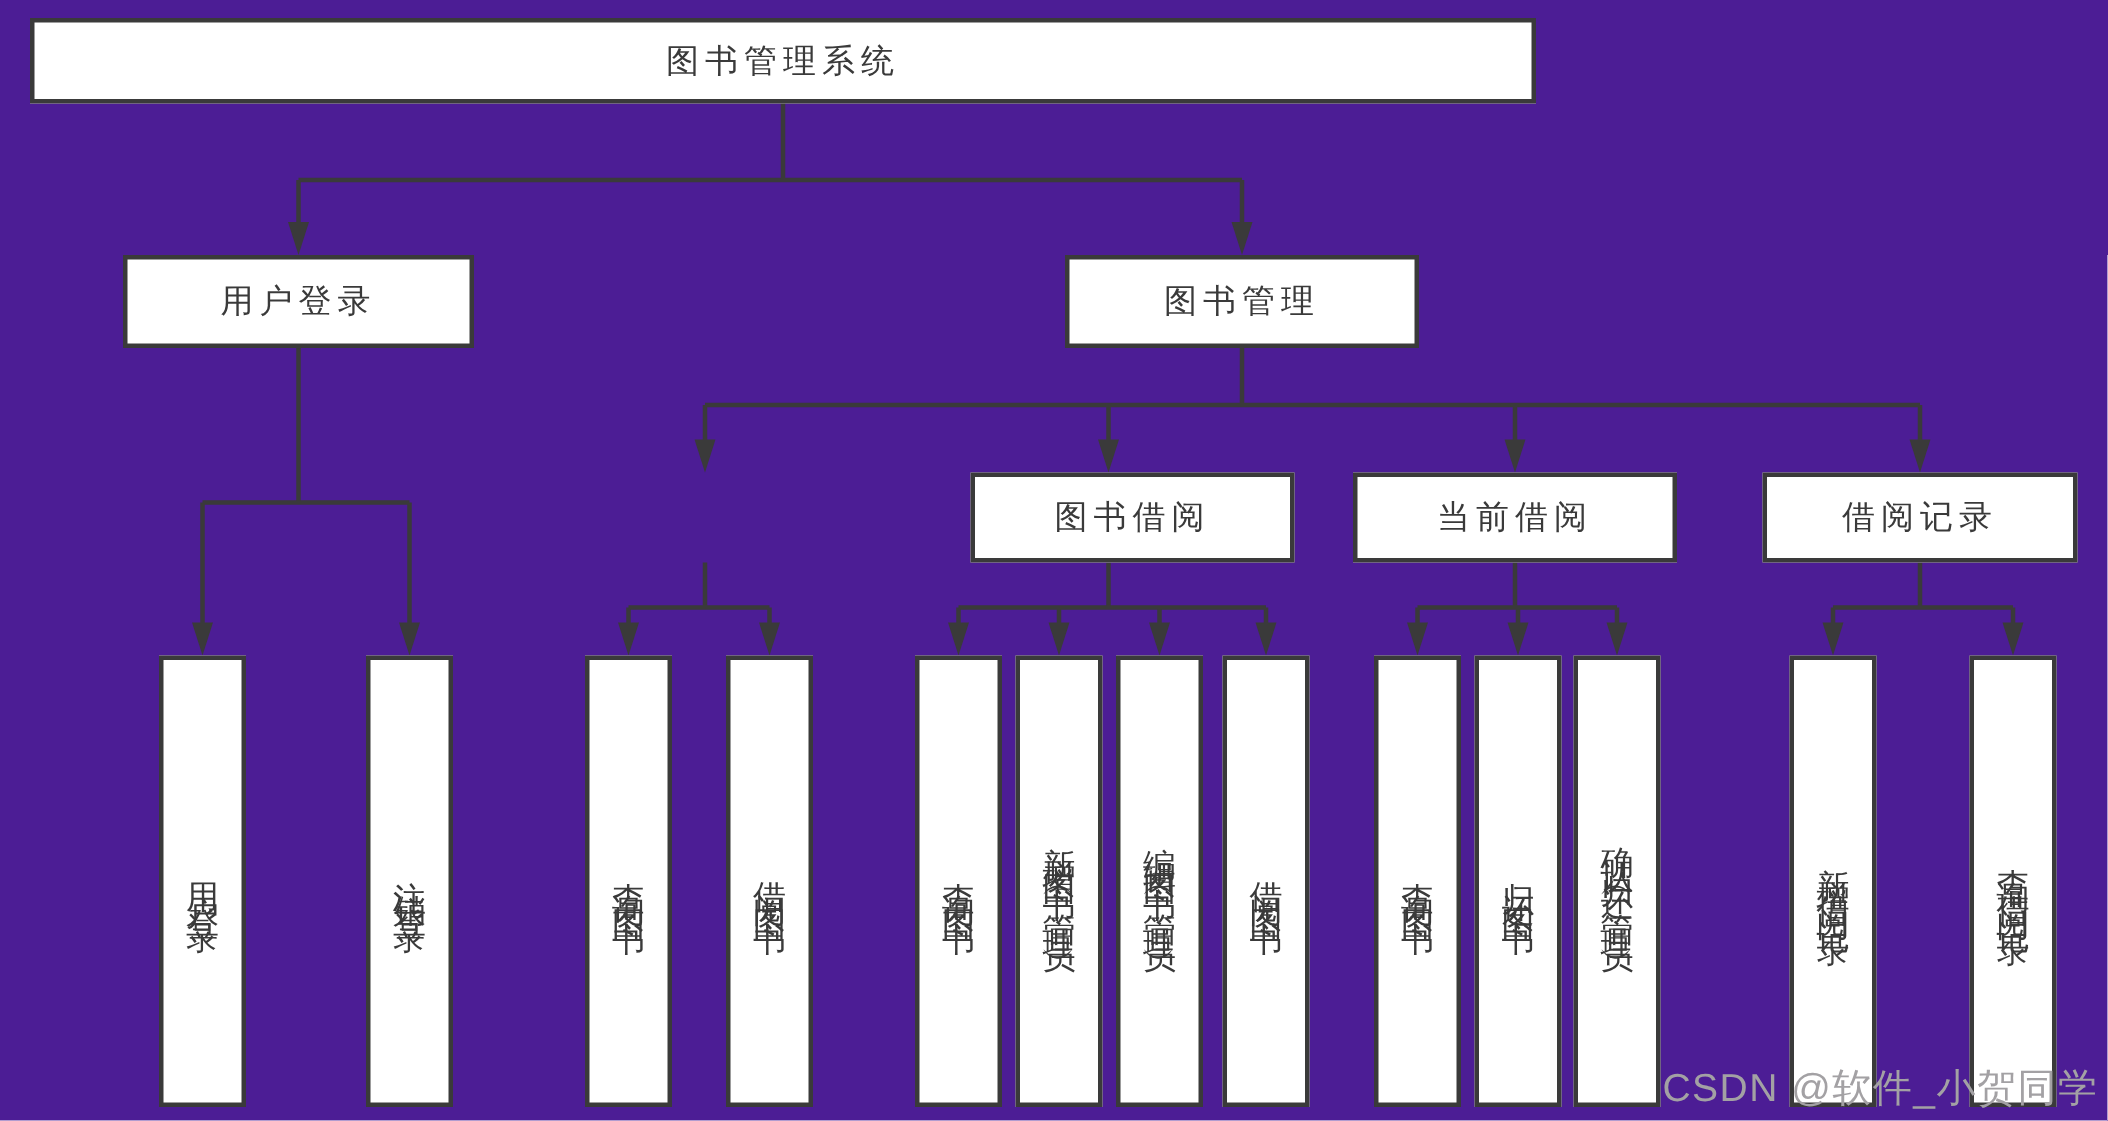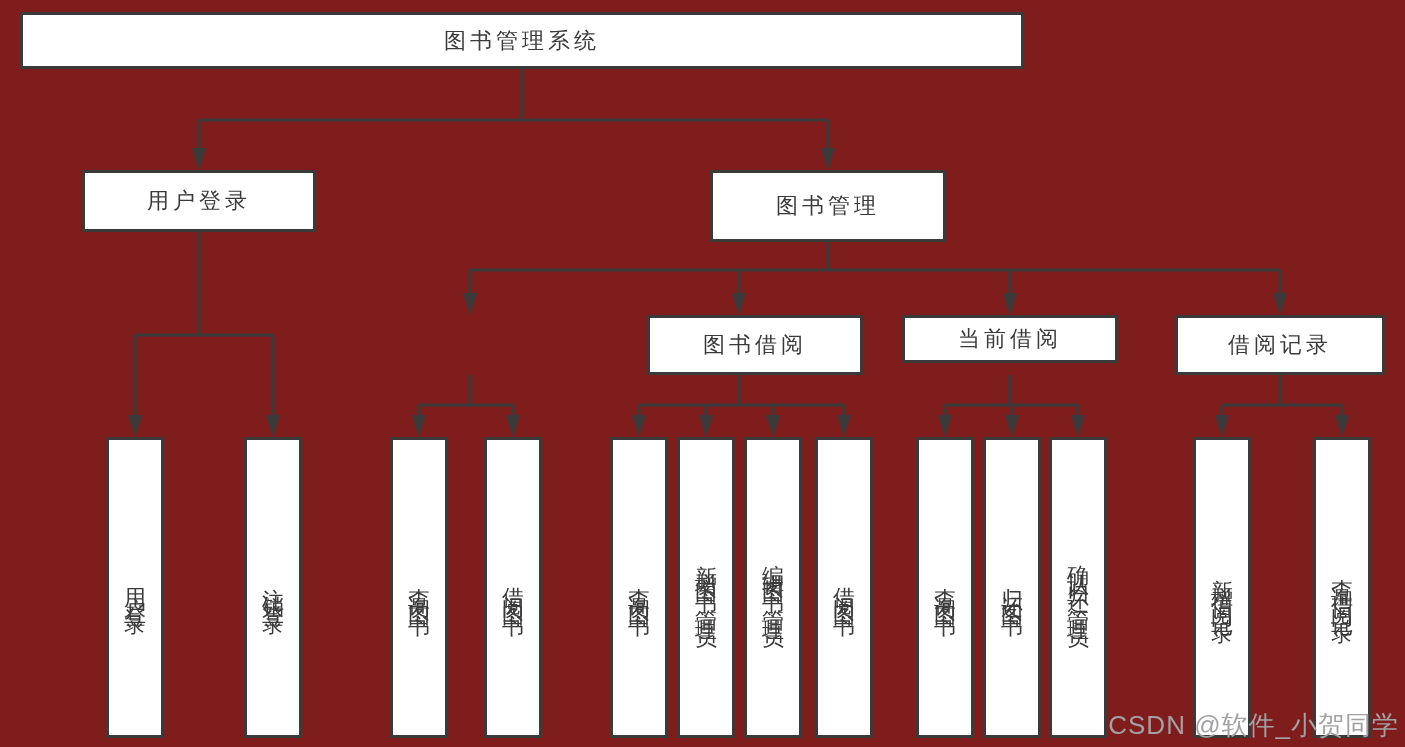--- a/index.html
+++ b/index.html
@@ -5,21 +5,21 @@
   html, body {
     margin: 0;
     padding: 0;
     background: #ffffff;
     font-family: "Liberation Sans", "DejaVu Sans", sans-serif;
   }
   .canvas {
     position: relative;
     width: 1405px;
     height: 747px;
-    background: #7f1d1d;
+    background: #4c1d95;
     overflow: hidden;
   }
   .connectors {
     position: absolute;
     left: 0;
     top: 0;
     z-index: 1;
   }
   .connectors path {
     fill: none;
@@ -105,28 +105,28 @@
     <polygon points="1335,415 1349,415 1342,437"></polygon>
   </svg>
 
   <div class="box h" style="left:20px; top:12px; width:1004px; height:57px;">
     <span>图书管理系统</span>
   </div>
 
   <div class="box h" style="left:82px; top:170px; width:234px; height:62px;">
     <span>用户登录</span>
   </div>
-  <div class="box h" style="left:710px; top:170px; width:236px; height:72px;font-family:Liberation Mono, monospace;">
+  <div class="box h" style="left:710px; top:170px; width:236px; height:62px;font-family:Liberation Mono, monospace;">
     <span>图书管理</span>
   </div>
 
   <div class="box h" style="left:631px; top:315px; width:216px; height:60px;margin-left:16px;">
     <span>图书借阅</span>
   </div>
-  <div class="box h" style="left:902px; top:315px; width:216px; height:48px;">
+  <div class="box h" style="left:902px; top:315px; width:216px; height:60px;">
     <span>当前借阅</span>
   </div>
   <div class="box h" style="left:1175px; top:315px; width:210px; height:60px;">
     <span>借阅记录</span>
   </div>
 
   <div class="box v" style="left:106px; top:437px; width:58px; height:301px;">
     <span>用户登录</span>
   </div>
   <div class="box v" style="left:244px; top:437px; width:58px; height:301px;">

